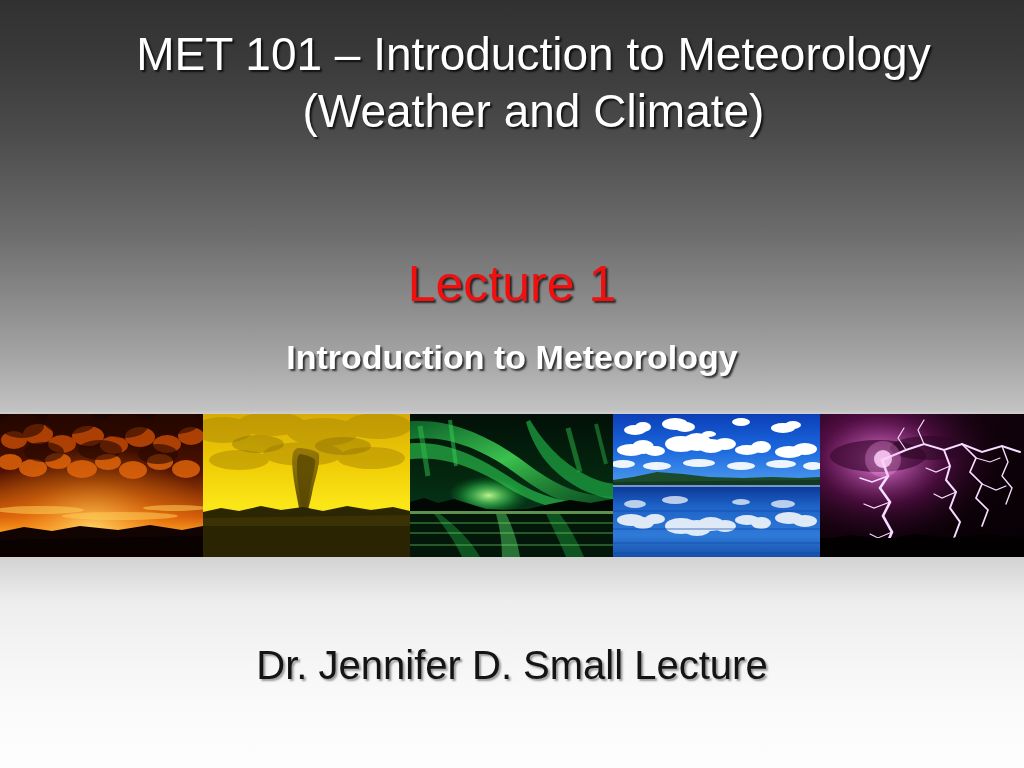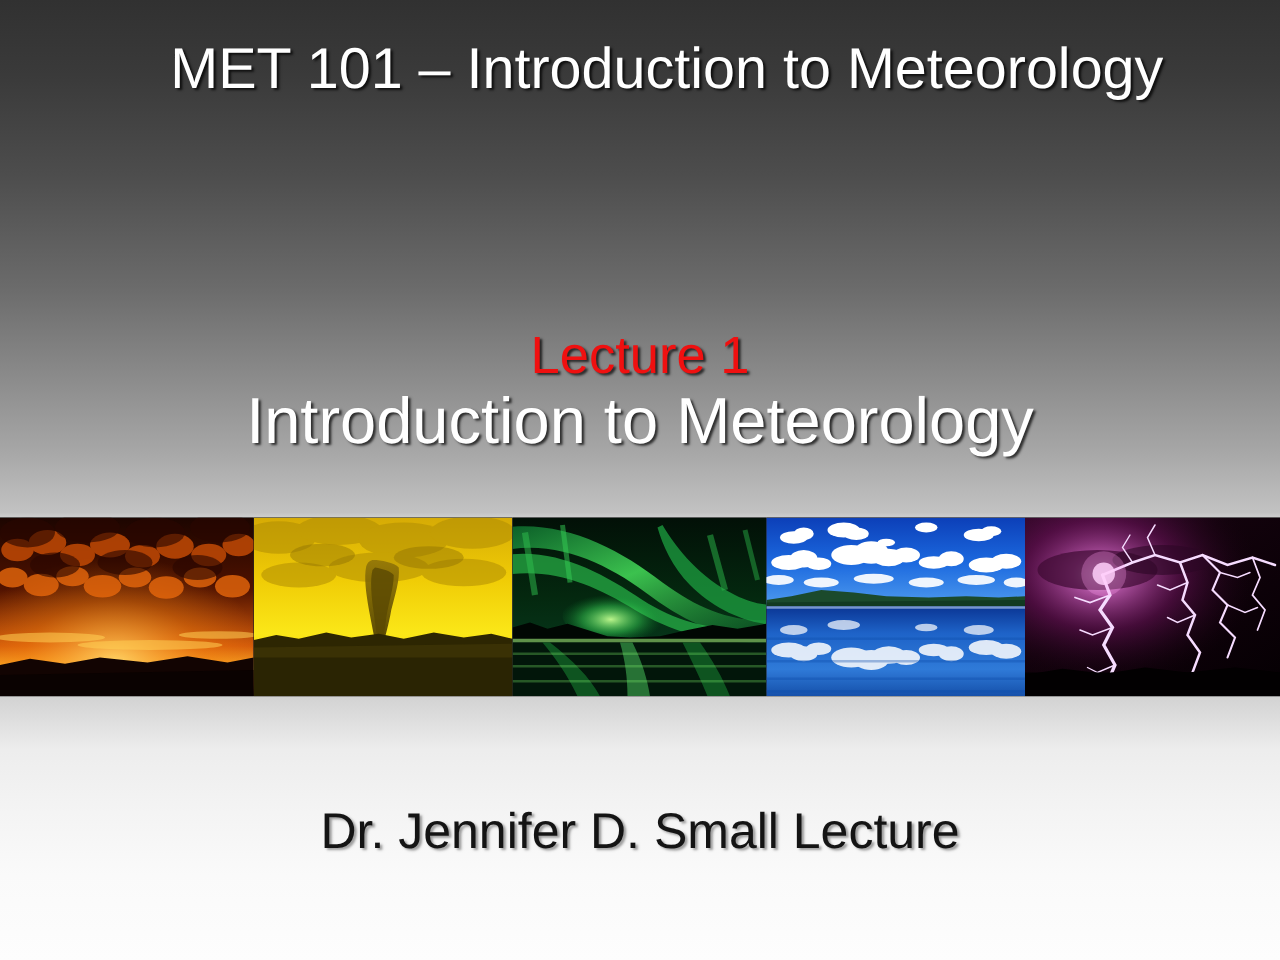--- a/index.html
+++ b/index.html
@@ -57,33 +57,34 @@
     text-shadow: 2px 2px 2px rgba(0,0,0,0.75);
     white-space: nowrap;
     margin-left: 43px;
   }
 
   #lecture-block {
     top: 258px;
   }
   .lecture-number {
     color: #f01010;
-    font-size: 42px;
+    font-size: 50px;
     line-height: 52px;
     font-weight: normal;
     text-shadow: 2px 2px 2px rgba(0,0,0,0.72);
     white-space: nowrap;
   }
   .lecture-subtitle {
     color: #ffffff;
-    font-size: 52px;
+    font-size: 34px;
     line-height: 54px;
-    font-weight: normal;
+    font-weight: bold;
     text-shadow: 2px 2px 2px rgba(0,0,0,0.72);
     white-space: nowrap;
+    margin-top: 20px;
   }
 
   #author-block {
     top: 640px;
   }
   .author-name {
     color: #141414;
     font-size: 40px;
     line-height: 50px;
     font-weight: normal;
@@ -118,20 +119,21 @@
   #photo-3 { width: 207px; }
   #photo-4 { width: 204px; }
 </style>
 </head>
 <body>
 
 <div id="slide">
 
   <div class="text-layer" id="title-block">
     <div class="title-line">MET 101 – Introduction to Meteorology</div>
+    <div class="title-line">(Weather and Climate)</div>
   </div>
 
   <div class="text-layer" id="lecture-block">
     <div class="lecture-number">Lecture 1</div>
     <div class="lecture-subtitle">Introduction to Meteorology</div>
   </div>
 
   <div id="photo-strip">
 
     <div class="photo" id="photo-0">

